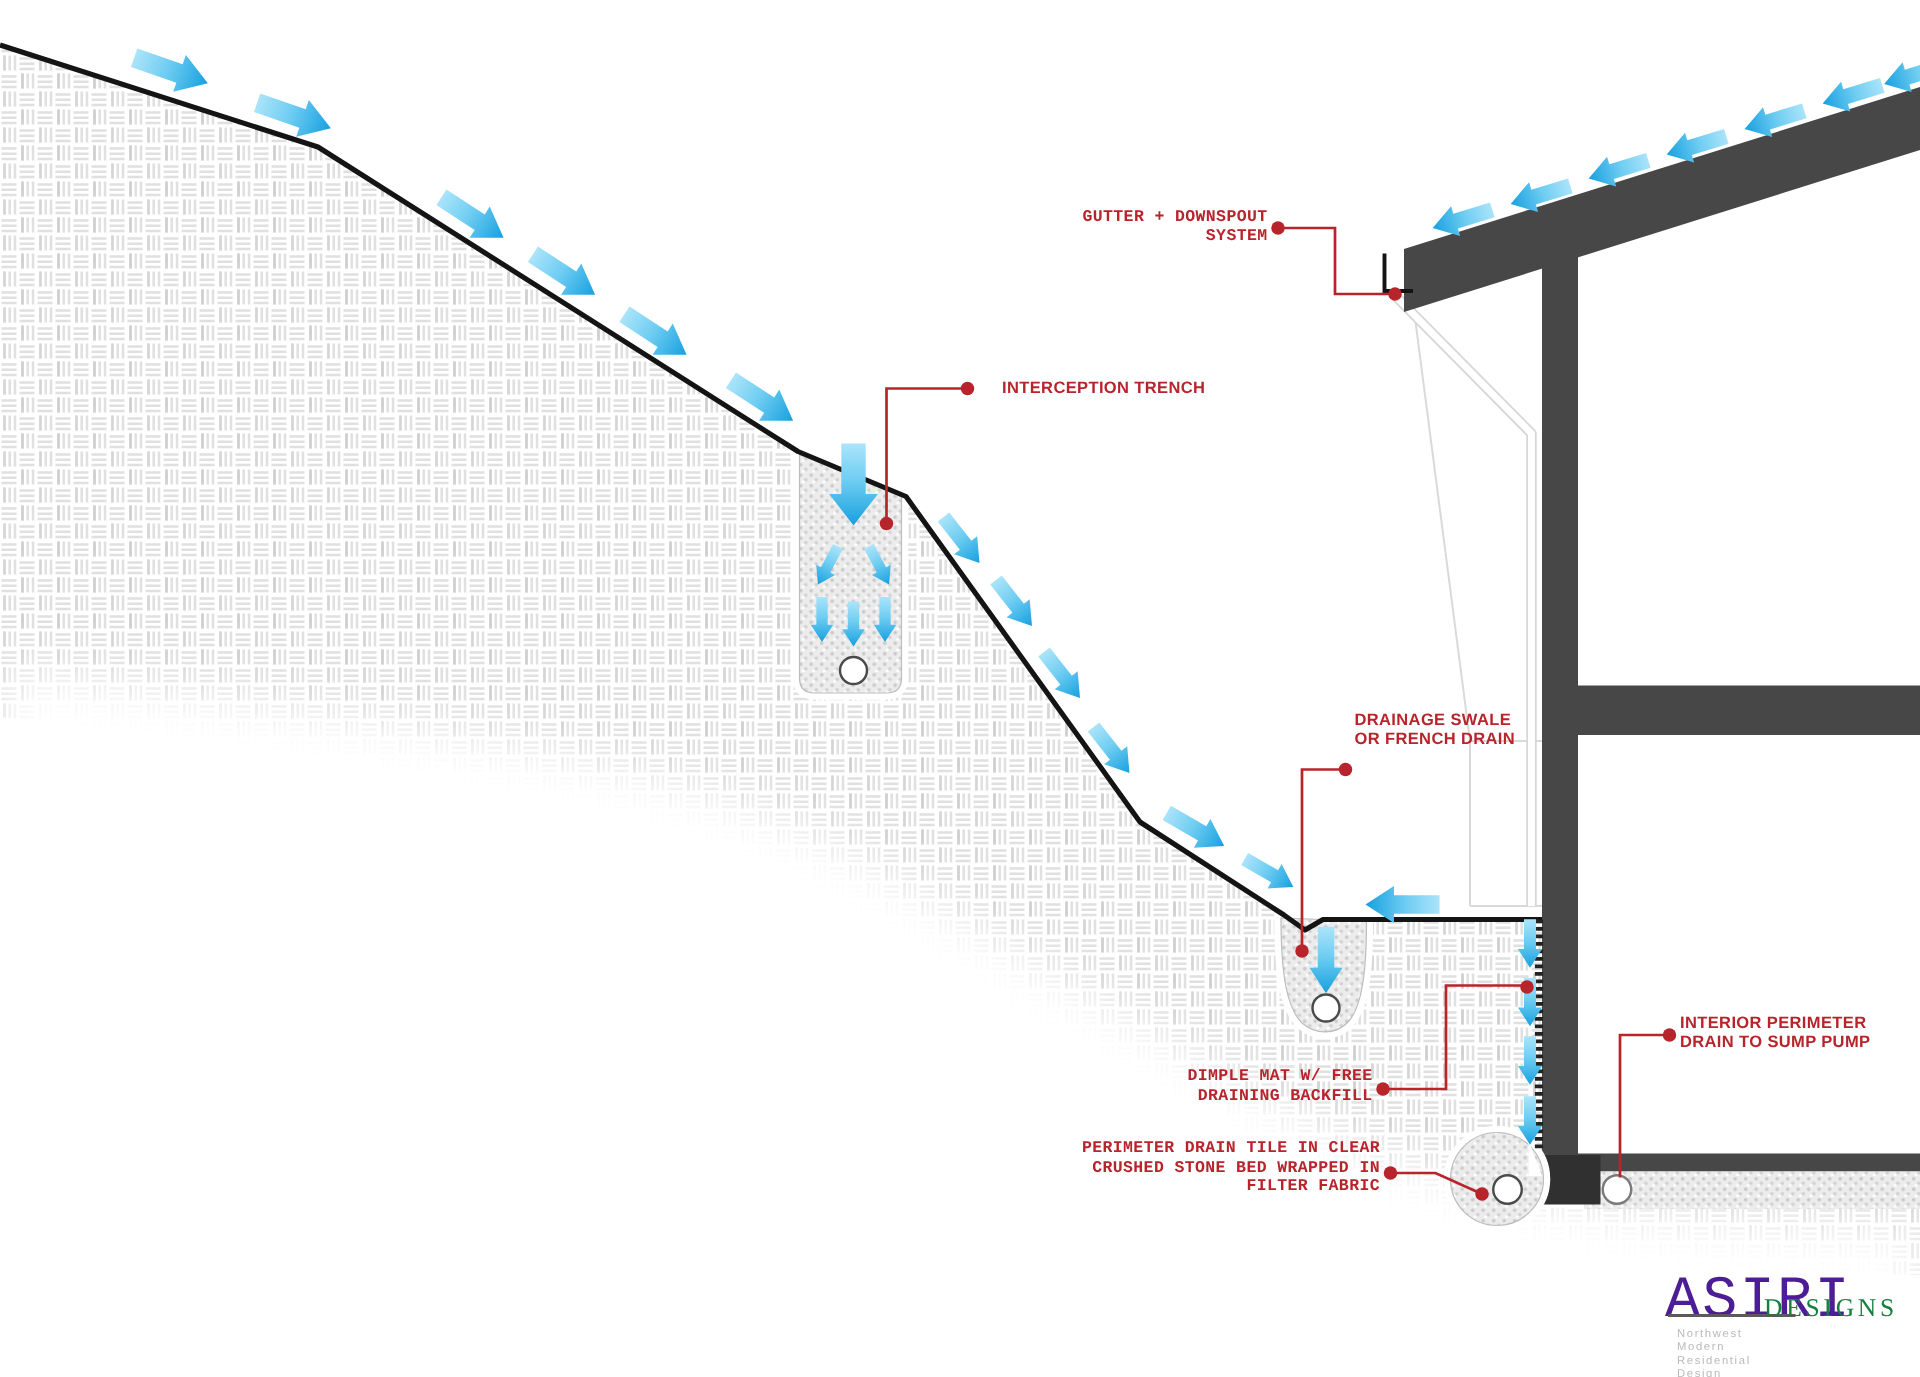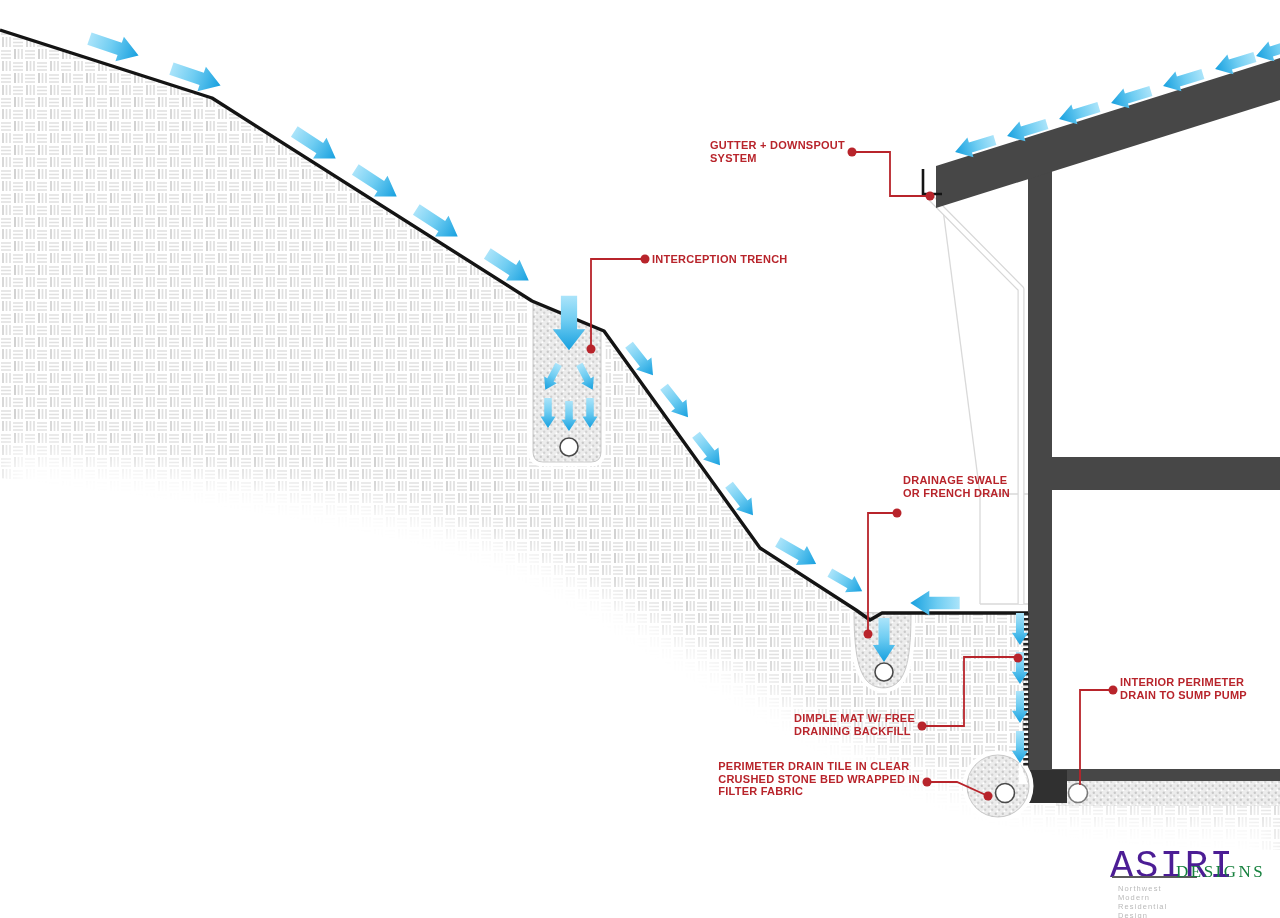--- a/index.html
+++ b/index.html
@@ -1,21 +1,21 @@
 <!DOCTYPE html>
 <html><head>
 <meta charset="utf-8">
 <style>
   html,body{margin:0;padding:0;background:#fff;}
   #stage{position:relative;width:1280px;height:918px;background:#fff;overflow:hidden;
          font-family:"Liberation Sans",sans-serif;}
   #stage svg{position:absolute;left:0;top:0;}
   .callout{position:absolute;color:#b8242b;font-weight:bold;font-size:11px;
            line-height:12.5px;letter-spacing:0.25px;white-space:nowrap;}
-  .callout.right{}
+  .callout.right{text-align:right;font-family:Liberation Mono, monospace;}
   .logo{position:absolute;color:#4e4e4e;}
   .logo-name{position:absolute;left:1110px;top:845px;font-family:Liberation Mono, monospace;
              font-size:39px;letter-spacing:1.5px;color:#4c1d95;}
   .logo-underline{position:absolute;left:1112px;top:876px;width:85px;height:1.5px;background:#5a5a5a;}
   .logo-suffix{position:absolute;left:1176px;top:862px;font-family:"Liberation Serif",serif;
                font-size:17px;letter-spacing:2.5px;color:#15803d;}
   .logo-tagline{position:absolute;left:1118px;top:884px;font-size:7.5px;letter-spacing:1.1px;
                 word-spacing:4px;color:#b9b9b9;}
 </style>
 </head>
@@ -176,21 +176,21 @@
         <circle cx="988" cy="796" r="4.5"></circle>
     <circle cx="1113" cy="690" r="4.5"></circle>
   </g>
 </svg>
 
 <div class="callout right" style="right:435px;top:139px;">
   <div>GUTTER + DOWNSPOUT</div>
   <div>SYSTEM</div>
 </div>
 
-<div class="callout" style="left:652px;top:253px;text-align:center;">
+<div class="callout" style="left:668px;top:253px;text-align:center;">
   <div>INTERCEPTION TRENCH</div>
 </div>
 
 <div class="callout" style="left:903px;top:474px;">
   <div>DRAINAGE SWALE</div>
   <div>OR FRENCH DRAIN</div>
 </div>
 
 <div class="callout right" style="right:365px;top:712px;">
   <div>DIMPLE MAT W/ FREE</div>

